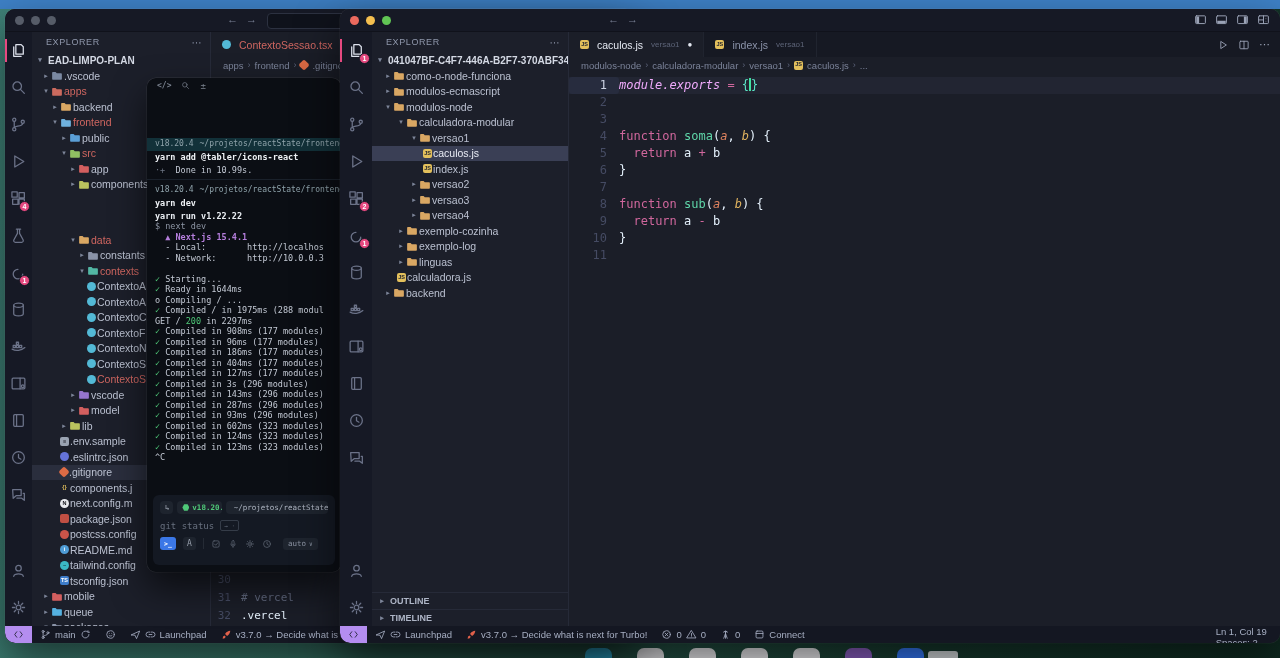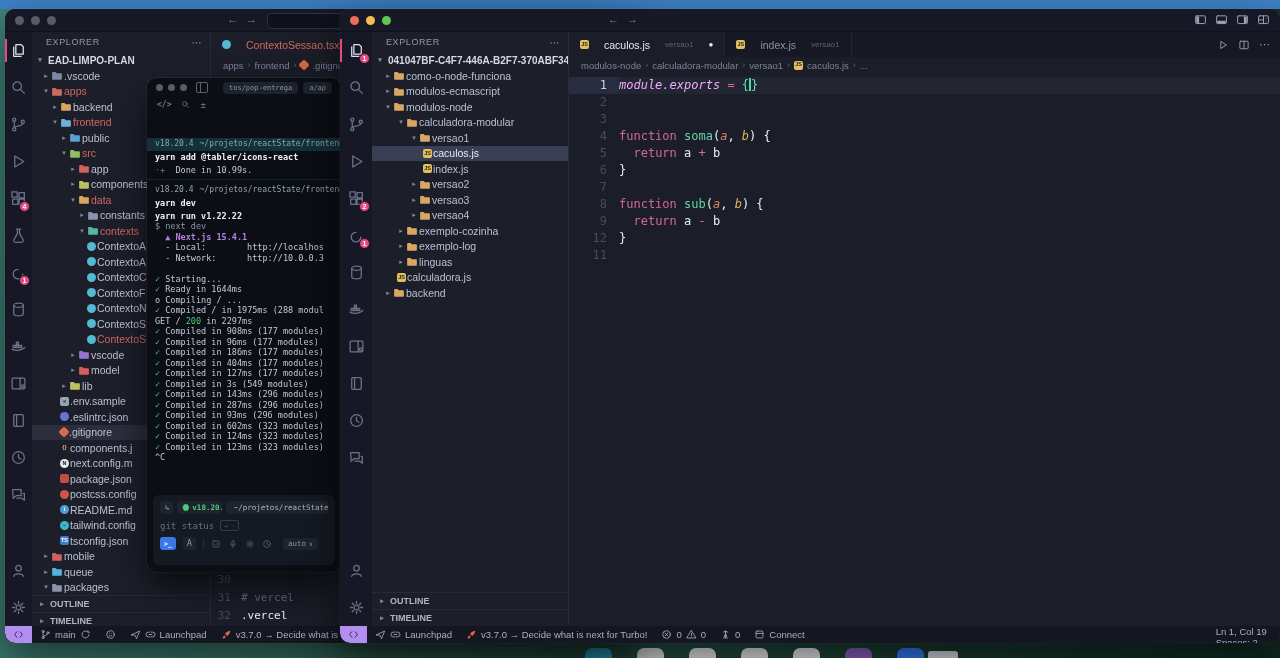--- a/index.html
+++ b/index.html
@@ -70,21 +70,21 @@
     justify-content:center;font-size:5.5px;font-weight:bold;flex:none;line-height:1;}
   .fchip.round{border-radius:50%;}
   .fchip.rot{transform:rotate(45deg);width:8px;height:8px;}
   .panels{margin-top:auto;flex:none;}
   .panel-row{height:16px;border-top:1px solid #262a38;display:flex;align-items:center;gap:4px;
     padding-left:6px;font-size:9px;font-weight:bold;color:#aeb5c6;}
 
   
   .editor-col{flex:1;display:flex;flex-direction:column;min-width:0;background:#1b1e28;}
   .tabbar{height:25px;background:#161923;display:flex;align-items:stretch;flex:none;}
-  .tab{display:flex;align-items:center;gap:15px;padding:0 11px;font-size:10.5px;color:#8a92a8;
+  .tab{display:flex;align-items:center;gap:8px;padding:0 11px;font-size:10.5px;color:#8a92a8;
     border-right:1px solid #20242f;white-space:nowrap;}
   .tab.active{background:#1b1e28;color:#e4e8f1;}
   .tab .hint{font-size:8px;color:#5d6478;}
   .tab .dot{color:#e4e8f1;font-size:8px;}
   .tab .red{color:#cf6660;}
   .tabbar-right{margin-left:auto;display:flex;align-items:center;gap:9px;padding:0 10px;color:#9aa2b6;}
   .tabbar-right svg{width:12px;height:12px;}
   .tabbar-right .uni{font-size:11px;}
   .crumbs{height:16px;display:flex;align-items:center;gap:4px;padding-left:12px;font-size:9.5px;
     color:#7b8399;flex:none;white-space:nowrap;overflow:hidden;}
@@ -489,21 +489,21 @@
               </svg>
               <span class="tlabel">app</span>
             </div>
             <div class="trow" style="padding-left: 37px;">
               <span class="chev">▸</span>
               <svg class="fold" style="color: rgb(185, 194, 94);">
                 <use href="#s-folder"></use>
               </svg>
               <span class="tlabel">components</span>
             </div>
-            <div class="trow" style="padding-left: 37px;">
+            <div class="trow" style="padding-left: 37px; margin-top: 40px;">
               <span class="chev">▾</span>
               <svg class="fold" style="color: rgb(217, 167, 99);">
                 <use href="#s-folder"></use>
               </svg>
               <span class="tlabel red">data</span>
             </div>
             <div class="trow" style="padding-left: 46px;">
               <span class="chev">▸</span>
               <svg class="fold" style="color: rgb(138, 147, 168);">
                 <use href="#s-folder"></use>
@@ -712,28 +712,20 @@
         <div class="seg">
           <svg class="sic rk">
             <use href="#s-rocket"></use>
           </svg>
           <span class="st">v3.7.0 → Decide what is next for Tu</span>
         </div>
       </div>
   </div>
 
   <div class="warp">
-    <div class="warp-title">
-      <span class="wdot"></span>
-      <span class="wdot"></span>
-      <span class="wdot"></span>
-      <span class="wside"></span>
-      <span class="wtab" id="warp-tab-0" style="margin-left:10px;max-width:78px">tos/pop-entrega</span>
-      <span class="wtab" id="warp-tab-1" style="max-width:30px">a/ap</span>
-    </div>
     <div class="warp-toolbar">
       <span style="font-size:8px;font-weight:bold">&lt;/&gt;</span>
       <svg>
           <use href="#s-search"></use>
         </svg>
       <span>±</span>
     </div>
     <div class="warp-body" id="warp-blocks">
         <div class="wblk-head teal">
           <span>v18.20.4</span>
@@ -756,21 +748,21 @@
         <div class="wout wline"><span class="pre-check">✓ </span><span>Starting...</span></div>
         <div class="wout wline"><span class="pre-check">✓ </span><span>Ready in 1644ms</span></div>
         <div class="wout wline"><span>o Compiling / ...</span></div>
         <div class="wout wline"><span class="pre-check">✓ </span><span>Compiled / in 1975ms (288 modul</span></div>
         <div class="wout wline"><span>GET / </span><span class="grn">200</span><span> in 2297ms</span></div>
         <div class="wout wline"><span class="pre-check">✓ </span><span>Compiled in 908ms (177 modules)</span></div>
         <div class="wout wline"><span class="pre-check">✓ </span><span>Compiled in 96ms (177 modules)</span></div>
         <div class="wout wline"><span class="pre-check">✓ </span><span>Compiled in 186ms (177 modules)</span></div>
         <div class="wout wline"><span class="pre-check">✓ </span><span>Compiled in 404ms (177 modules)</span></div>
         <div class="wout wline"><span class="pre-check">✓ </span><span>Compiled in 127ms (177 modules)</span></div>
-        <div class="wout wline"><span class="pre-check">✓ </span><span>Compiled in 3s (549 modules)</span></div>
+        <div class="wout wline"><span class="pre-check">✓ </span><span>Compiled in 3s (296 modules)</span></div>
         <div class="wout wline"><span class="pre-check">✓ </span><span>Compiled in 143ms (296 modules)</span></div>
         <div class="wout wline"><span class="pre-check">✓ </span><span>Compiled in 287ms (296 modules)</span></div>
         <div class="wout wline"><span class="pre-check">✓ </span><span>Compiled in 93ms (296 modules)</span></div>
         <div class="wout wline"><span class="pre-check">✓ </span><span>Compiled in 602ms (323 modules)</span></div>
         <div class="wout wline"><span class="pre-check">✓ </span><span>Compiled in 124ms (323 modules)</span></div>
         <div class="wout wline"><span class="pre-check">✓ </span><span>Compiled in 123ms (323 modules)</span></div>
         <div class="wout wline"><span>^C</span></div>
       </div>
     <div class="warp-footer">
       <div class="wf-row">
@@ -1111,21 +1103,21 @@
             </div>
             <div class="cline">
               <span class="ln">8</span>
               <span class="ctext"><span class="tk-kw">function</span><span class="tk-sp"> </span><span class="tk-fn">sub</span><span class="tk-id">(</span><span class="tk-pa">a</span><span class="tk-id">, </span><span class="tk-pb">b</span><span class="tk-id">) {</span></span>
             </div>
             <div class="cline">
               <span class="ln">9</span>
               <span class="ctext"><span class="tk-sp">  </span><span class="tk-kw">return</span><span class="tk-sp"> </span><span class="tk-id">a</span><span class="tk-sp"> </span><span class="tk-kw">-</span><span class="tk-sp"> </span><span class="tk-id">b</span></span>
             </div>
             <div class="cline">
-              <span class="ln">12</span>
+              <span class="ln">10</span>
               <span class="ctext"><span class="tk-id">}</span></span>
             </div>
             <div class="cline">
               <span class="ln">11</span>
               <span class="ctext"></span>
             </div>
           </div>
       </div>
     </div>
     <div class="statusbar">

